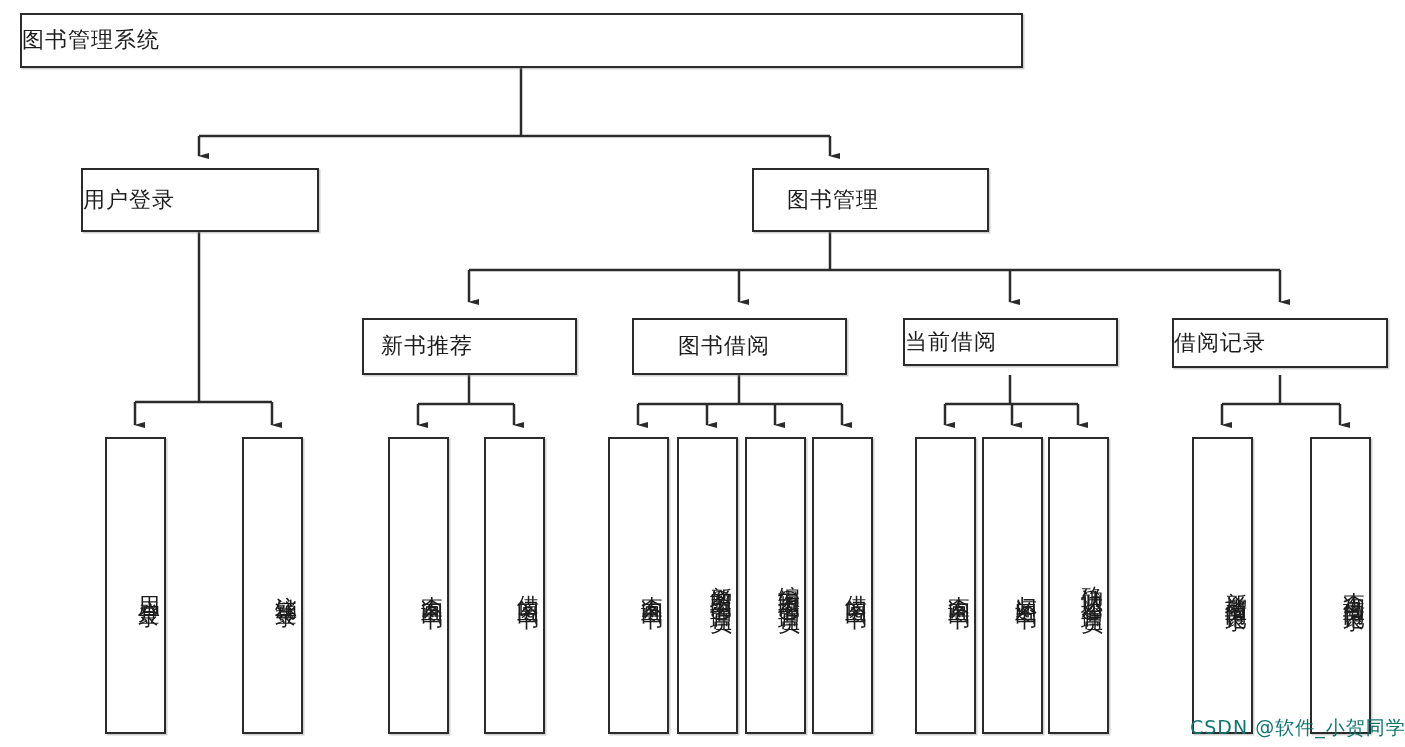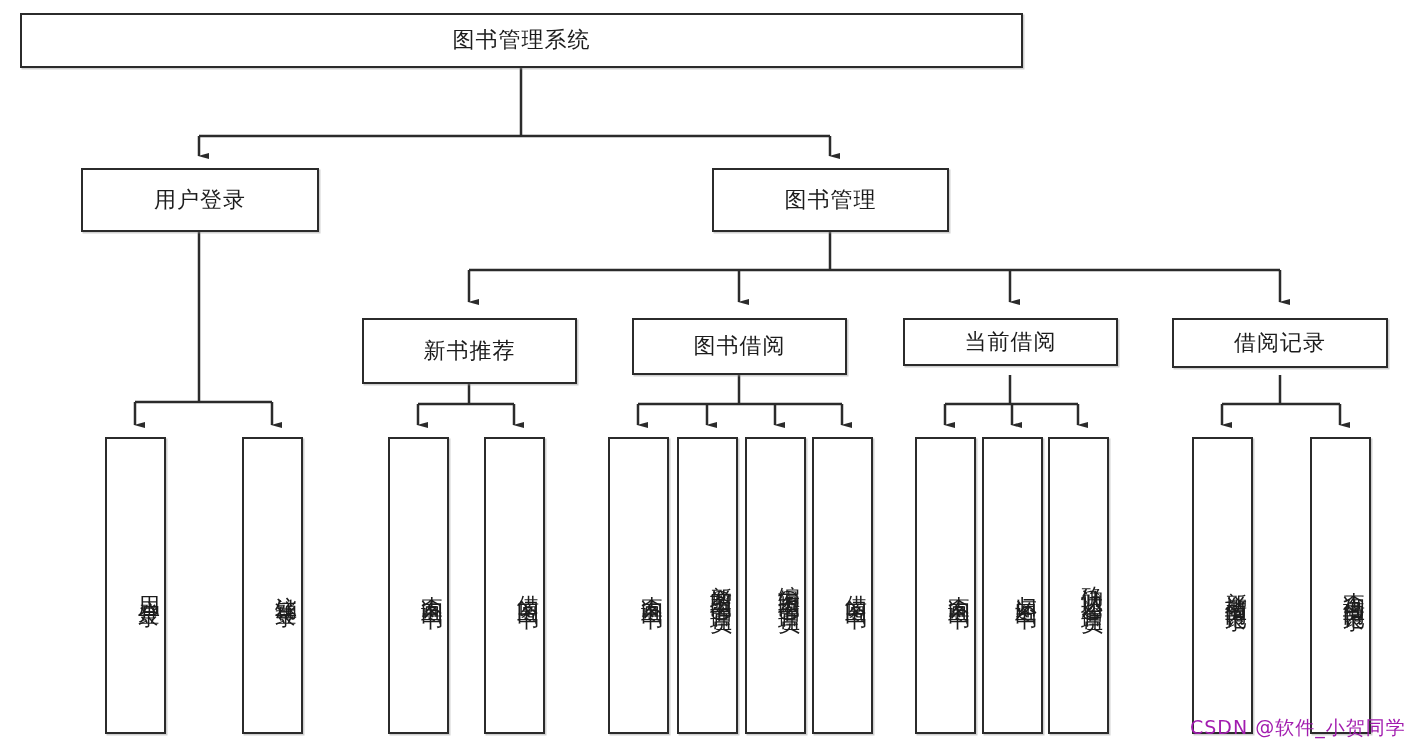--- a/index.html
+++ b/index.html
@@ -23,21 +23,21 @@
     height: 747px;
     pointer-events: none;
   }
   .node {
     position: absolute;
     box-sizing: border-box;
     border: 2.5px solid #2b2b2b;
     background: #ffffff;
     display: flex;
     align-items: center;
-    justify-content: center;
+    justify-content: flex-start;
     color: #1c1c1c;
     box-shadow: 1.5px 1.5px 0 rgba(150,150,150,0.45);
   }
   .node.horiz {
     font-size: 22px;
     letter-spacing: 1px;
     line-height: 1.2;
   }
   .node.vert {
     writing-mode: vertical-rl;
@@ -52,21 +52,21 @@
   .node.vert .lbl {
     writing-mode: vertical-rl;
     text-orientation: upright;
     white-space: nowrap;
   }
   .node.vert.top-align {
     align-items: flex-start;
   }
   .watermark {
     position: absolute;
-    color: #a21caf;
+    color: #0f766e;
     font-size: 19px;
     letter-spacing: 1px;
     white-space: nowrap;
     user-select: none;
   }
 </style>
 </head>
 <body>
 
 <div id="canvas">
@@ -122,29 +122,29 @@
   </svg>
 
   <div class="node horiz" style="left:20px; top:13px; width:1003px; height:55px;">
     <span class="lbl">图书管理系统</span>
   </div>
 
   <div class="node horiz" style="left:81px; top:168px; width:238px; height:64px;">
     <span class="lbl">用户登录</span>
   </div>
 
-  <div class="node horiz" style="left:712px; top:168px; width:237px; height:64px;">
+  <div class="node horiz" style="left:752px; top:168px; width:237px; height:64px;padding-left:33px;">
     <span class="lbl">图书管理</span>
   </div>
 
-  <div class="node horiz" style="left:362px; top:318px; width:215px; height:66px;">
+  <div class="node horiz" style="left:362px; top:318px; width:215px; height:57px;padding-left:17px;">
     <span class="lbl">新书推荐</span>
   </div>
 
-  <div class="node horiz" style="left:632px; top:318px; width:215px; height:57px;">
+  <div class="node horiz" style="left:632px; top:318px; width:215px; height:57px;padding-left:44px;">
     <span class="lbl">图书借阅</span>
   </div>
 
   <div class="node horiz" style="left:903px; top:318px; width:215px; height:48px;">
     <span class="lbl">当前借阅</span>
   </div>
 
   <div class="node horiz" style="left:1172px; top:318px; width:216px; height:50px;">
     <span class="lbl">借阅记录</span>
   </div>

